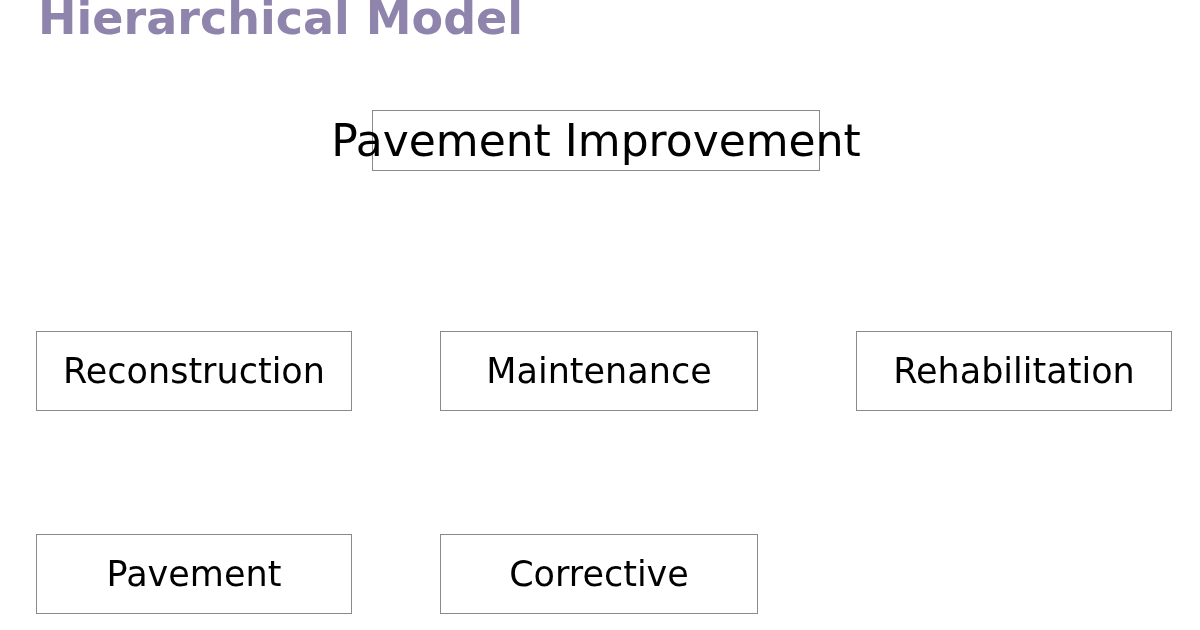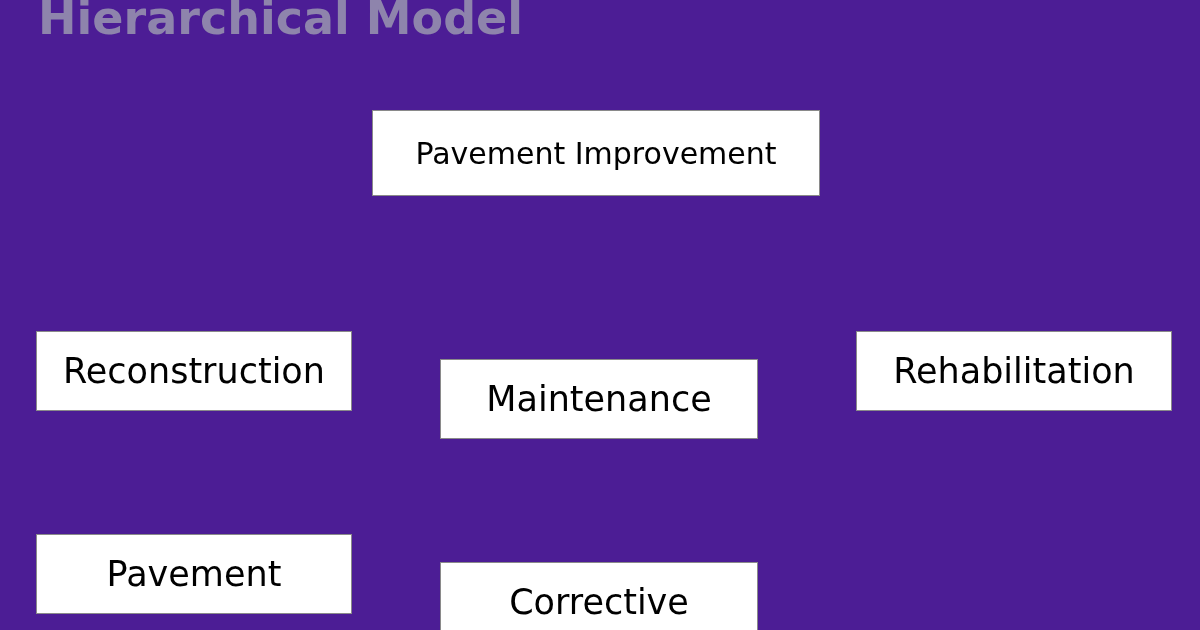--- a/index.html
+++ b/index.html
@@ -4,21 +4,21 @@
 <style>
   html, body {
     margin: 0;
     padding: 0;
     background: #000000;
   }
   .canvas {
     position: relative;
     width: 1200px;
     height: 630px;
-    background: #4c1d95;
+    background: #ffffff;
     overflow: hidden;
     font-family: "DejaVu Sans", sans-serif;
   }
   .title {
     position: absolute;
     left: 38px;
     top: -9px;
     margin: 0;
     font-family: "DejaVu Sans", sans-serif;
     font-weight: bold;
@@ -35,31 +35,31 @@
     display: flex;
     align-items: center;
     justify-content: center;
     color: #000000;
     white-space: nowrap;
   }
   .node.root {
     left: 372px;
     top: 110px;
     width: 448px;
-    height: 86px;
-    font-size: 30px;
+    height: 61px;
+    font-size: 44px;
   }
   .node.mid, .node.leaf {
     height: 80px;
     font-size: 35px;
   }
   .node.mid { top: 331px; }
   .node.leaf { top: 534px; }
   .col-left   { left: 36px;  width: 316px; }
-  .col-center { left: 440px; width: 318px; margin-top: 28px; }
+  .col-center { left: 440px; width: 318px; }
   .col-right  { left: 848px; width: 316px; margin-left: 8px; }
 </style>
 </head>
 <body>
 
 <div class="canvas">
 
   <h1 class="title">Hierarchical Model</h1>
 
   <div class="node root">Pavement Improvement</div>

